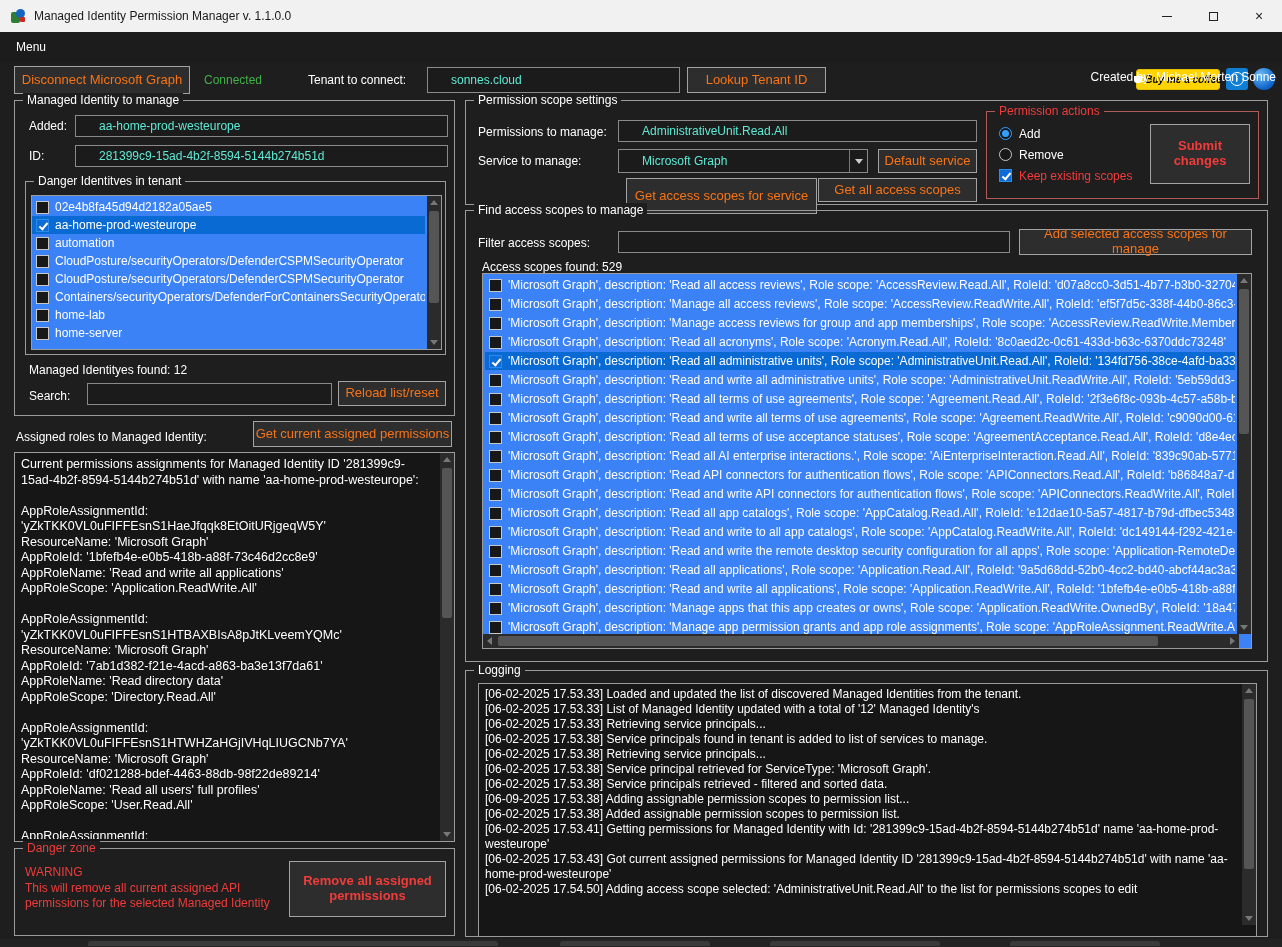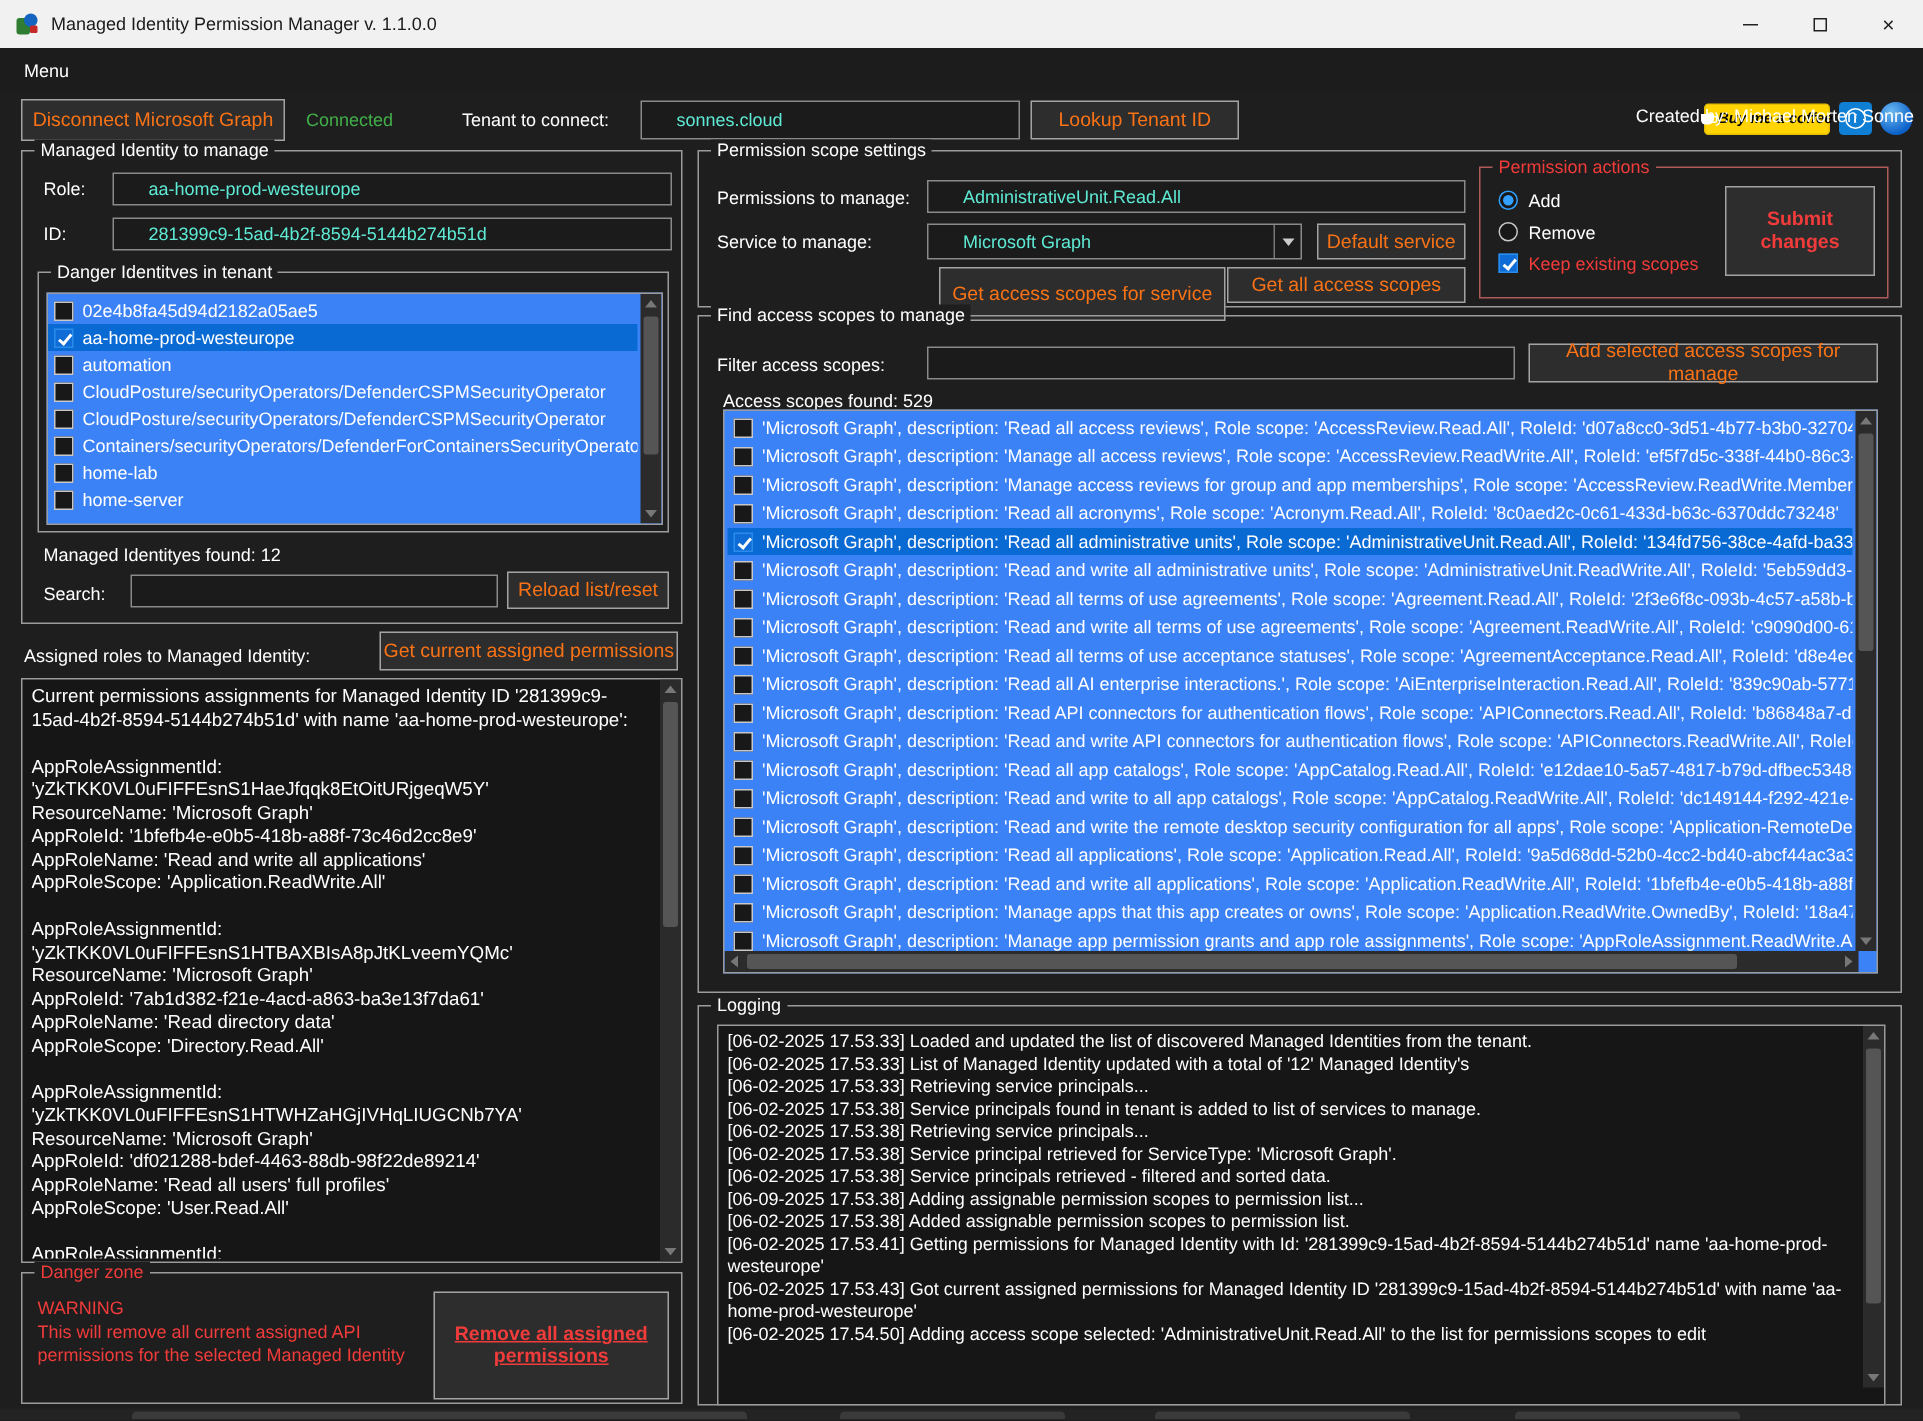--- a/index.html
+++ b/index.html
@@ -113,21 +113,21 @@
 
 <div class="abs btn" style="left:14px;top:66px;width:176px;height:28px;">Disconnect Microsoft Graph</div>
 <div class="abs lbl green" style="left:204px;top:73px;">Connected</div>
 <div class="abs lbl" style="left:308px;top:73px;">Tenant to connect:</div>
 <input class="abs tb" style="left: 427px; top: 67px; width: 253px; height: 26px;" value="sonnes.cloud">
 <div class="abs btn" style="left:687px;top:67px;width:139px;height:26px;">Lookup Tenant ID</div>
 <div class="abs lbl" style="right:6px;top:70px;padding-left:19px;">Created by: Michael Morten Sonne</div>
 
 <div class="abs group" style="left:14px;top:100px;width:441px;height:316px;">
   <div class="legend">Managed Identity to manage</div>
-  <div class="abs lbl" style="left:14px;top:18px;">Role:</div>
+  <div class="abs lbl" style="left:14px;top:18px;">Added:</div>
   <input class="abs tb" style="left: 60px; top: 14px; width: 373px; height: 22px;" value="aa-home-prod-westeurope">
   <div class="abs lbl" style="left:14px;top:48px;">ID:</div>
   <input class="abs tb" style="left: 60px; top: 44px; width: 373px; height: 22px;" value="281399c9-15ad-4b2f-8594-5144b274b51d">
 
   <div class="abs group" style="left:10px;top:80px;width:421px;height:174px;">
     <div class="legend" style="background:#1e1e1e;">Danger Identitves in tenant</div>
     <div class="abs listbox" style="left:5px;top:13px;width:411px;height:155px;">
       <div style="padding:2px 16px 0 0;">
 
           <div class="lrow">
@@ -213,21 +213,21 @@
     <span class="arr up" style="top:4px;"></span>
     <div class="thumb" style="left:2px;right:2px;top:15px;height:150px;"></div>
     <span class="arr down" style="bottom:4px;"></span>
   </div>
 </div>
 
 <div class="abs group" style="left:14px;top:848px;width:441px;height:88px;">
   <div class="legend red">Danger zone</div>
   <div class="abs red" style="left:10px;top:16px;">WARNING</div>
   <div class="abs red" style="left:10px;top:32px;width:262px;line-height:15px;">This will remove all current assigned API permissions for the selected Managed Identity</div>
-  <div class="abs btn red" style="left:274px;top:12px;width:157px;height:72px;font-weight:bold;font-size:13px;padding:0 10px;text-decoration:underline;">Remove all assigned permissions</div>
+  <div class="abs btn red" style="left:274px;top:12px;width:157px;height:56px;font-weight:bold;font-size:13px;padding:0 10px;">Remove all assigned permissions</div>
 </div>
 
 <div class="abs group" style="left:465px;top:100px;width:803px;height:105px;">
   <div class="legend">Permission scope settings</div>
   <div class="abs lbl" style="left:12px;top:24px;">Permissions to manage:</div>
   <input class="abs tb" style="left: 152px; top: 19px; width: 359px; height: 22px;" value="AdministrativeUnit.Read.All">
   <div class="abs lbl" style="left:12px;top:53px;">Service to manage:</div>
 
   <div class="abs tb" style="left:152px;top:48px;width:250px;height:24px;display:flex;align-items:center;justify-content:space-between;padding-right:0;">
     <span>Microsoft Graph</span>

